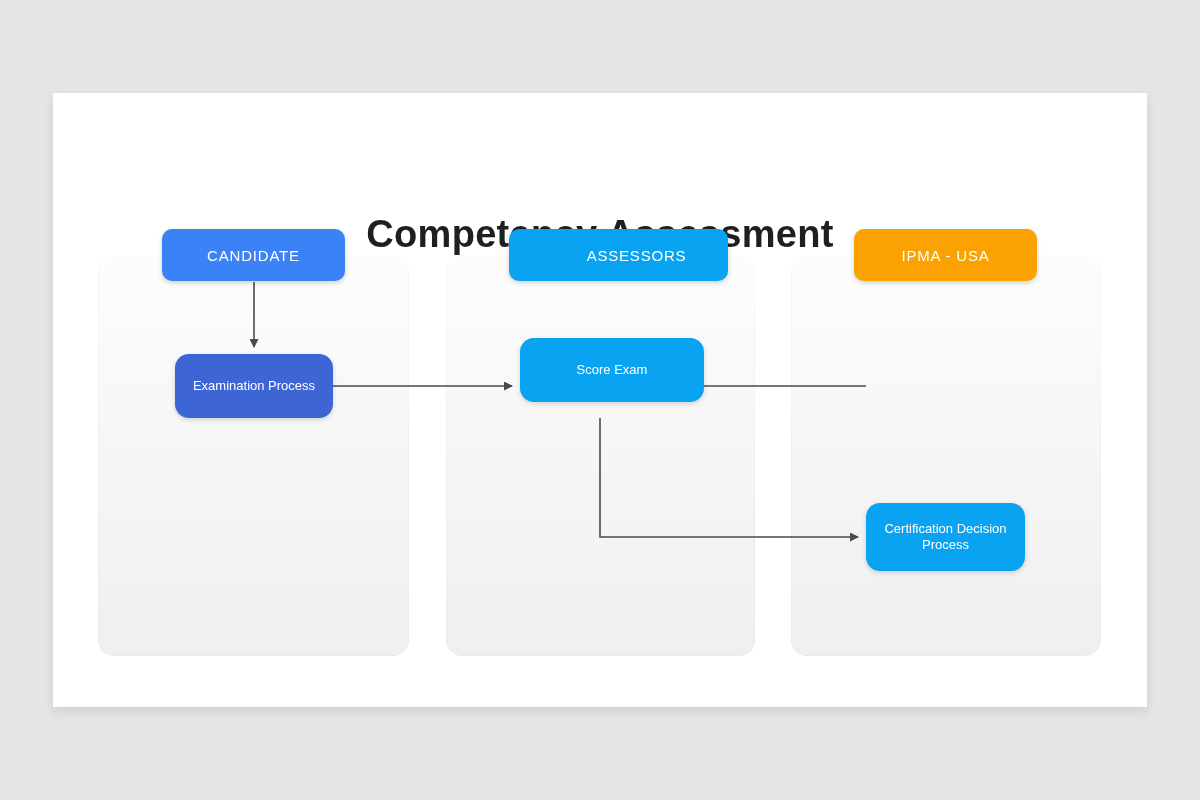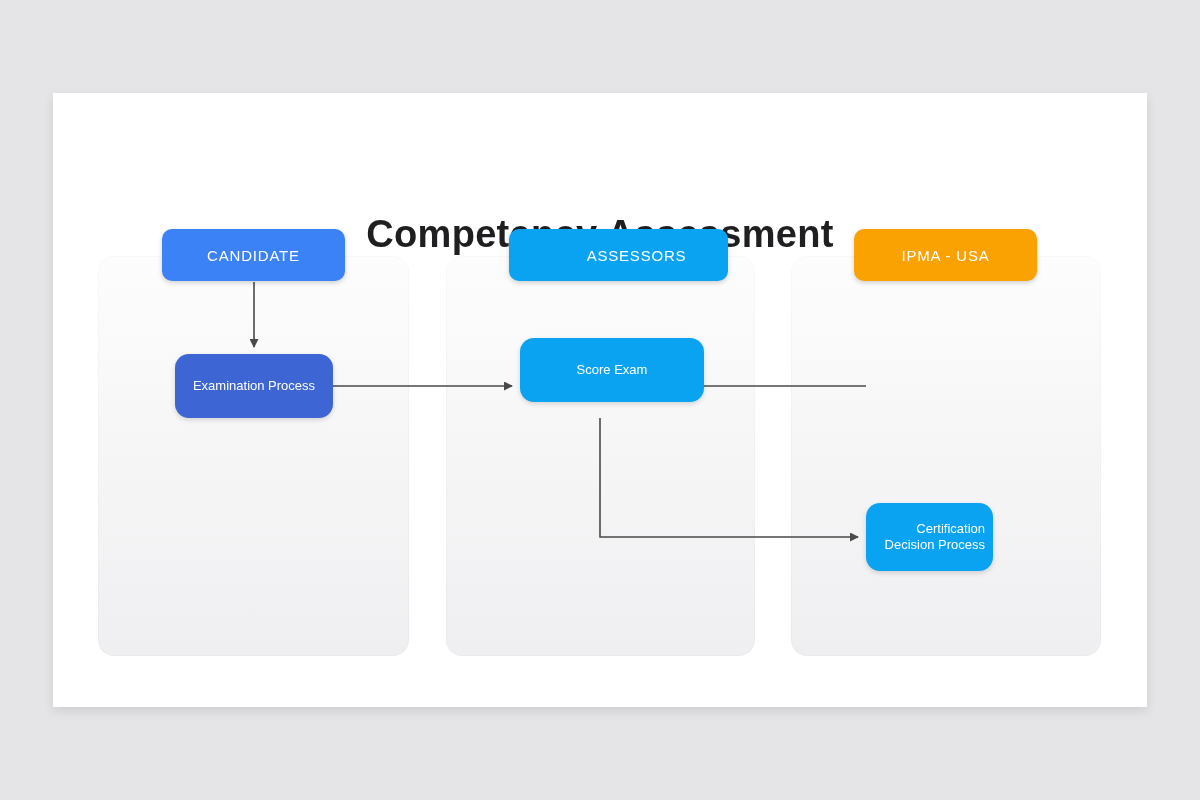--- a/index.html
+++ b/index.html
@@ -88,21 +88,21 @@
     line-height: 1.25;
     padding: 4px 8px;
     box-sizing: border-box;
     box-shadow: 0 2px 5px rgba(0,0,0,0.15);
   }
   .node-royal  { background: #3d65d3; }
   .node-bright { background: #0aa3f2; }
   .node-exam   { left: 175px; top: 354px; width: 158px; height: 64px; }
   .node-score  { left: 520px; top: 338px; width: 184px; height: 64px; }
   .node-skey   { left: 866px; top: 354px; width: 159px; height: 64px; }
-  .node-cert   { left: 866px; top: 503px; width: 127px; height: 68px; text-align: right; }
+  .node-cert   { left: 866px; top: 503px; width: 159px; height: 68px; }
 
   .connectors {
     position: absolute;
     left: 0;
     top: 0;
     width: 1200px;
     height: 800px;
     pointer-events: none;
   }
 </style>

